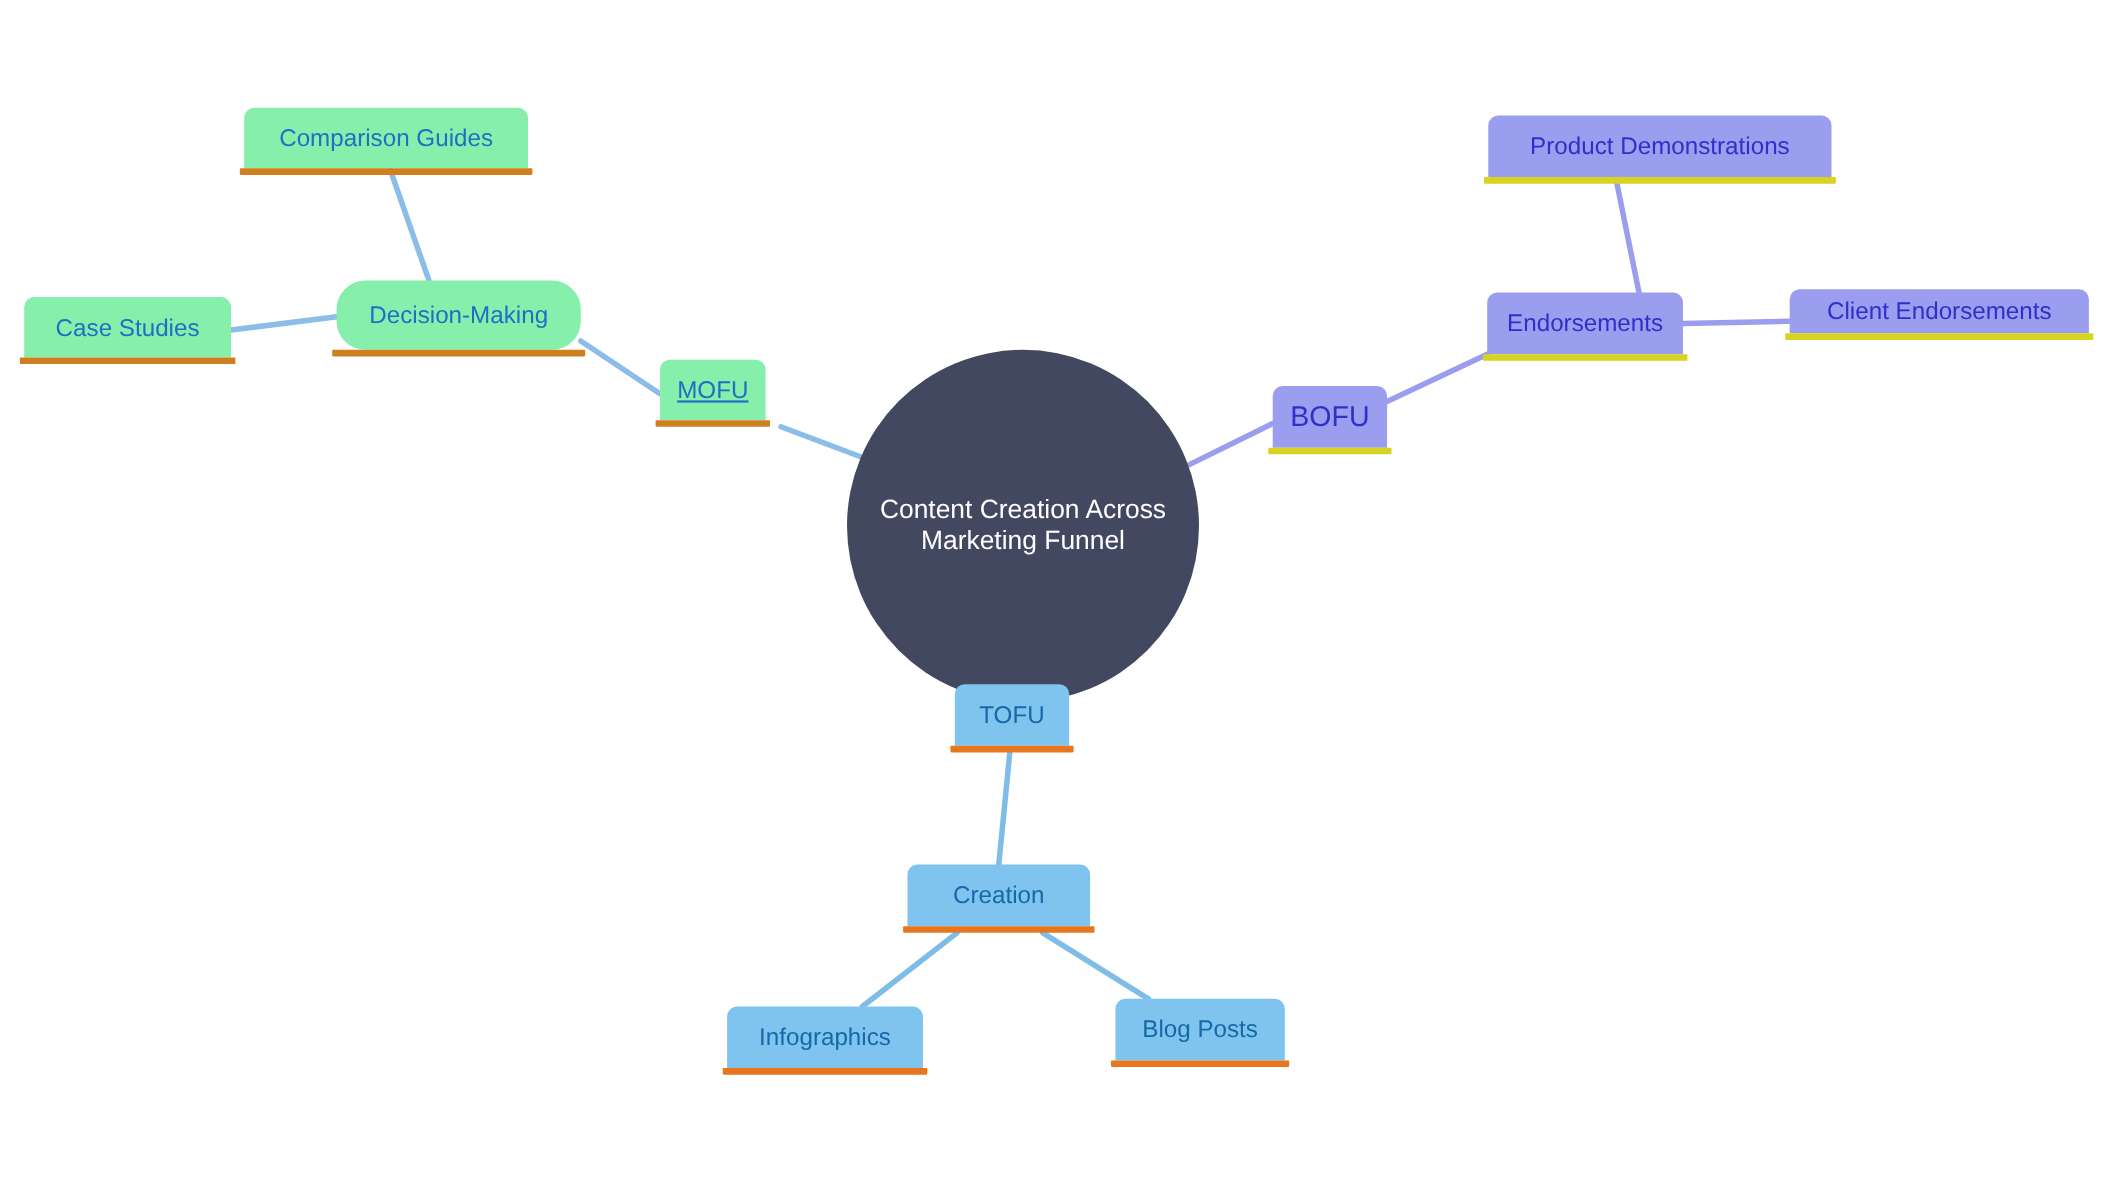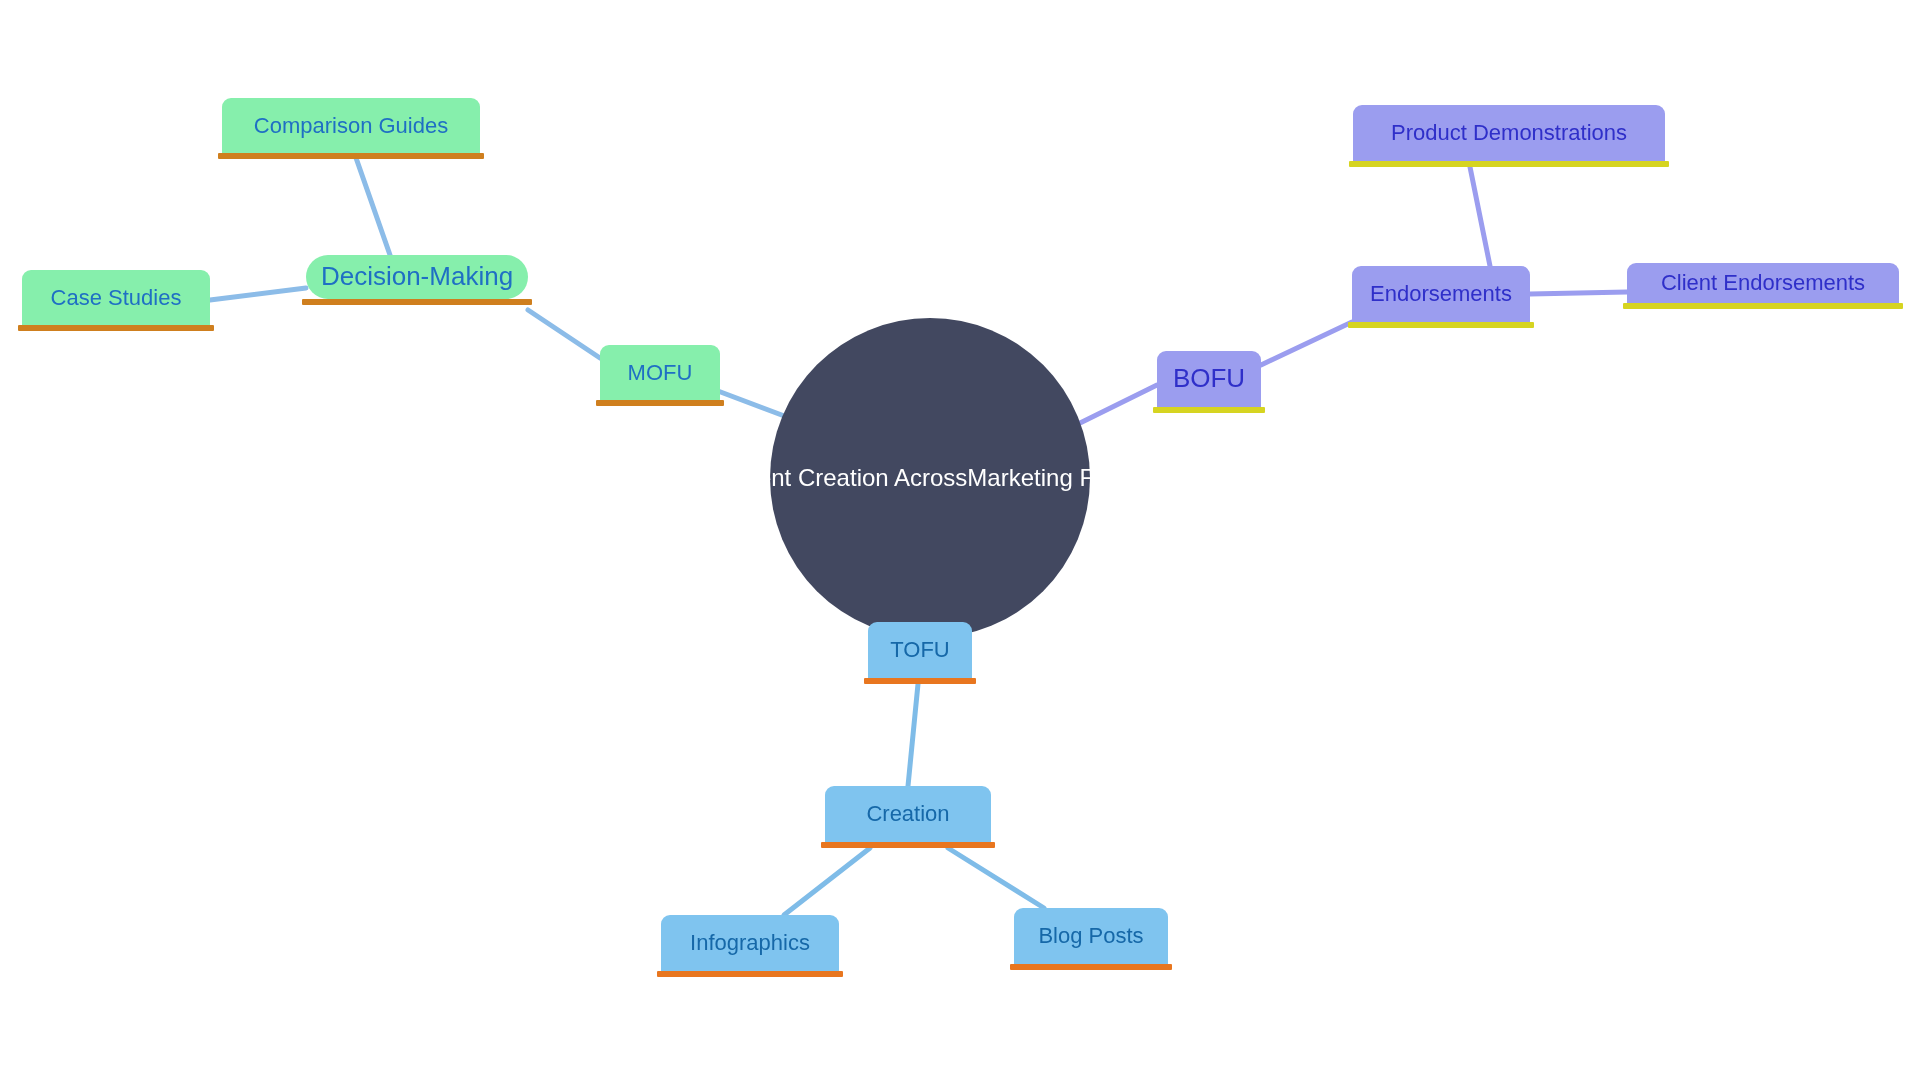--- a/index.html
+++ b/index.html
@@ -68,21 +68,21 @@
 
   #root-node {
     position: absolute;
     border-radius: 50%;
     background: #424860;
     color: #ffffff;
     display: flex;
     align-items: center;
     justify-content: center;
     text-align: left;
-    flex-direction: row;
+    flex-direction: column;
   }
   #root-node .root-line {
     display: block;
     white-space: nowrap;
   }
 </style>
 </head>
 <body>
 
 <div id="canvas" style="background: rgb(255, 255, 255);">
@@ -98,25 +98,25 @@
       <line x1="1078" y1="424" x2="1157" y2="385" stroke="#9b9def" stroke-width="5" stroke-linecap="round"></line>
       <line x1="1261" y1="365" x2="1352" y2="322" stroke="#9b9def" stroke-width="5" stroke-linecap="round"></line>
       <line x1="1490" y1="266" x2="1470" y2="167" stroke="#9b9def" stroke-width="5" stroke-linecap="round"></line>
       <line x1="1530" y1="294" x2="1627" y2="292" stroke="#9b9def" stroke-width="5" stroke-linecap="round"></line>
     </svg>
   <div id="node-layer">
       <div id="root-node" style="left: 770px; top: 318px; width: 320px; height: 320px; background: rgb(66, 72, 96); color: rgb(255, 255, 255); font-size: 24px;">
         <span class="root-line">Content Creation Across</span>
         <span class="root-line">Marketing Funnel</span>
       </div>
-      <div class="node fam-pastel" style="left: 600px; top: 345px; width: 120px; height: 55px; font-size: 22px;">
+      <div class="node fam-pastel" style="left: 600px; top: 327px; width: 96px; height: 55px; font-size: 22px; text-decoration: underline;">
         <span class="node-label">MOFU</span>
         <span class="node-underline"></span>
       </div>
-      <div class="node fam-pastel" style="left: 306px; top: 255px; width: 222px; height: 44px; font-size: 26px; border-radius: 26px;">
+      <div class="node fam-pastel" style="left: 306px; top: 255px; width: 222px; height: 63px; font-size: 22px; border-radius: 26px;">
         <span class="node-label">Decision-Making</span>
         <span class="node-underline"></span>
       </div>
       <div class="node fam-pastel" style="left: 222px; top: 98px; width: 258px; height: 55px; font-size: 22px;">
         <span class="node-label">Comparison Guides</span>
         <span class="node-underline"></span>
       </div>
       <div class="node fam-pastel" style="left: 22px; top: 270px; width: 188px; height: 55px; font-size: 22px;">
         <span class="node-label">Case Studies</span>
         <span class="node-underline"></span>

